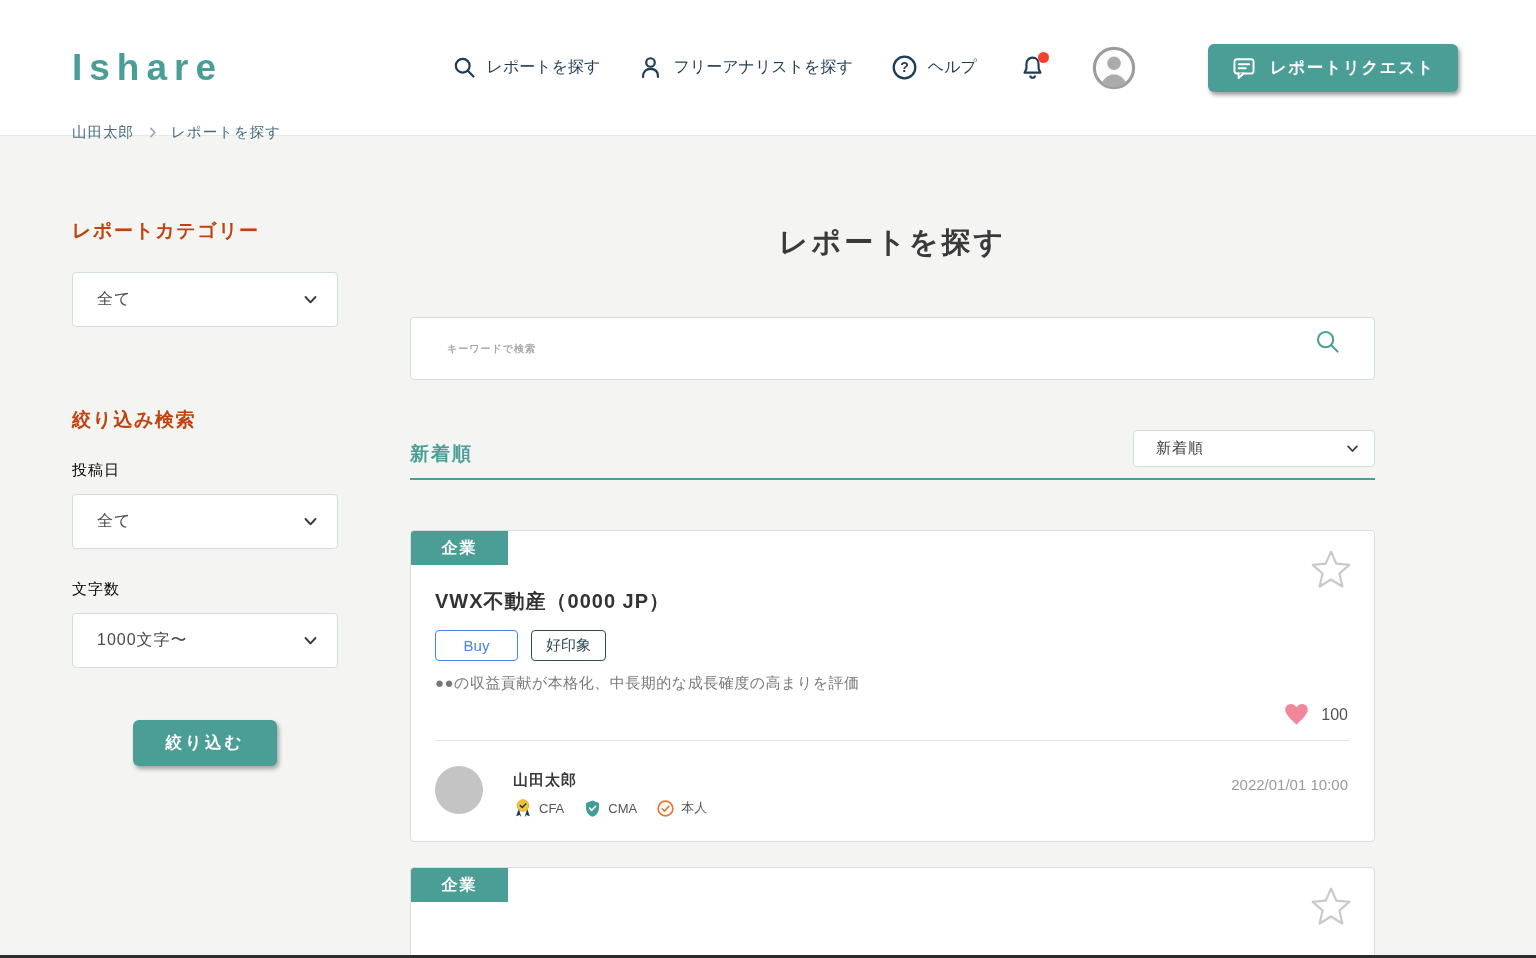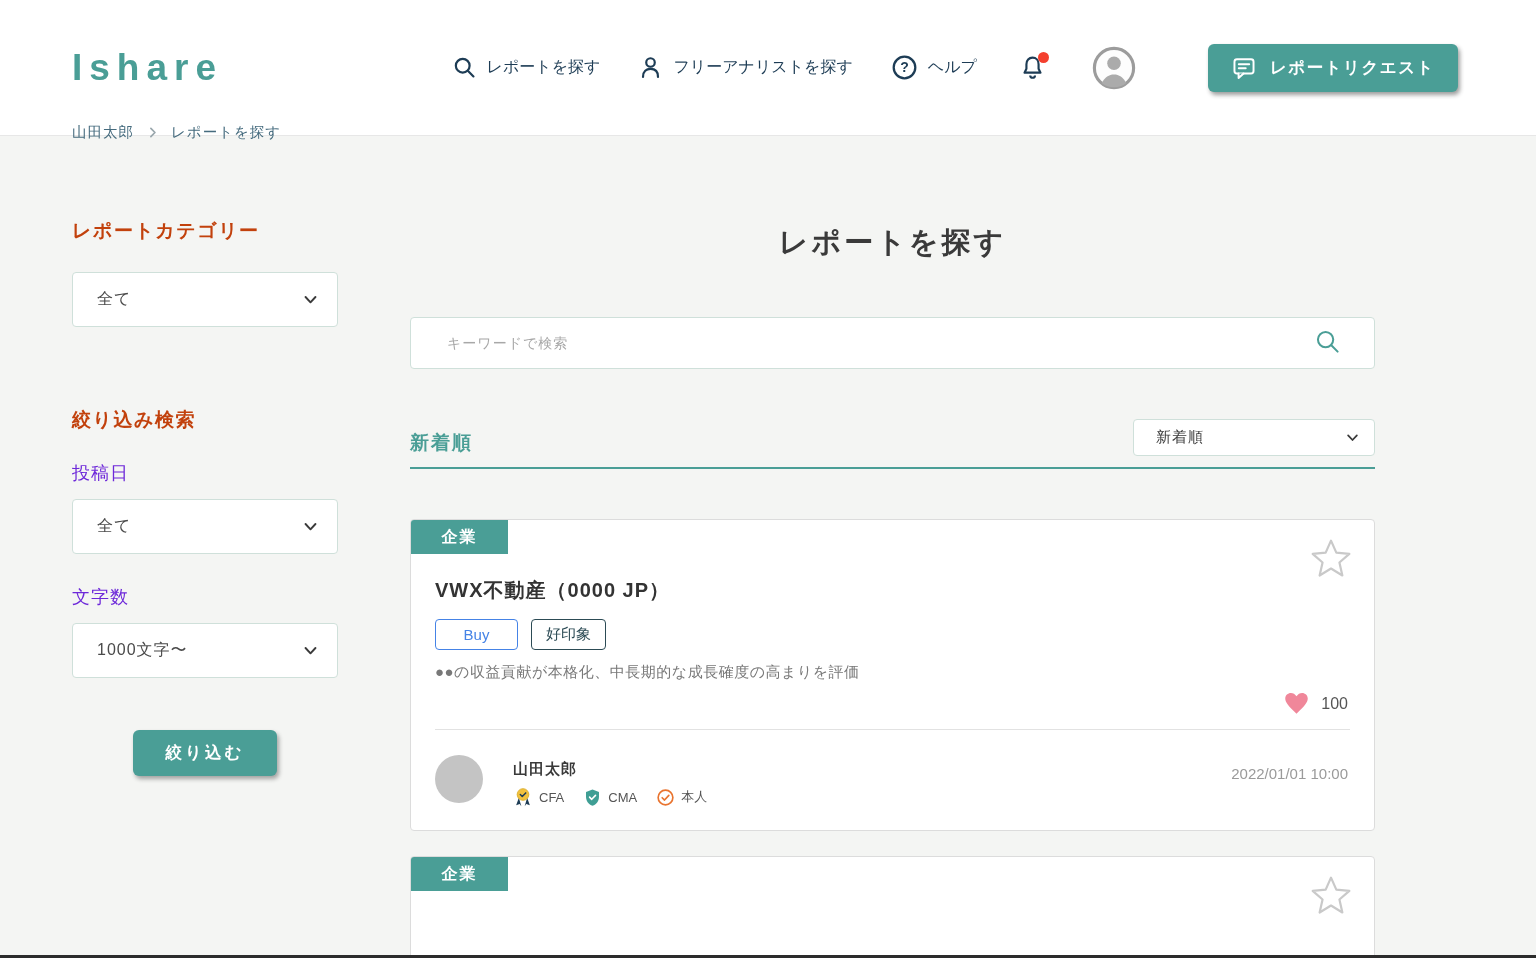--- a/index.html
+++ b/index.html
@@ -40,21 +40,21 @@
   .breadcrumb {
     position:absolute; top:123px; left:72px;
     display:flex; align-items:center; gap:12px;
     font-size:14.5px; color:#456b7e; letter-spacing:1px;
   }
   .crumb { cursor:pointer; }
 
   
   .sidebar { position:absolute; left:72px; top:218px; width:266px; }
   .side-h { font-size:19px; font-weight:bold; color:#c2410c; letter-spacing:1.5px; }
-  .side-label { font-size:18px; color:#6d28d9; letter-spacing:1px; }
+  .side-label { font-size:15px; color:#000000; letter-spacing:1px; }
   .selectbox {
     background:#fff; border:1px solid #cfe0da; border-radius:4px;
     height:55px; display:flex; align-items:center; justify-content:space-between;
     padding:0 18px 0 24px; font-size:16px; color:#4a4a4a; cursor:pointer; letter-spacing:1px;
   }
   .sb-cat   { margin-top:28px; }
   .h-refine { margin-top:80px; }
   .lbl-date { margin-top:28px; }
   .sb-date  { margin-top:14px; }
   .lbl-chars{ margin-top:31px; }
@@ -69,22 +69,22 @@
   
   .main { position:absolute; left:410px; top:210px; width:965px; }
   .page-title {
     text-align:center; font-size:29px; font-weight:bold; color:#3a3a3a; letter-spacing:3px;
     margin-top:13px;
   }
   .search-wrap {
     position:relative; margin-top:54px;
   }
   .search-input {
-    width:100%; height:52px; background:#fff; border:1px solid #cfe0da; border-radius:4px;
-    padding:0 60px 0 36px; font-family:inherit; font-size:14px; color:#3a3a3a; outline:none;
+    width:100%; height:63px; background:#fff; border:1px solid #cfe0da; border-radius:4px;
+    padding:0 60px 0 36px; font-family:inherit; font-size:10px; color:#3a3a3a; outline:none;font-weight:bold;
   }
   .search-input::placeholder { color:#a8a8a8; letter-spacing:1px; }
   .search-ic { position:absolute; right:34px; top:11px; cursor:pointer; }
 
   .sort-row {
     margin-top:50px; display:flex; align-items:flex-end; justify-content:space-between;
     border-bottom:2px solid #4a9e96; padding-bottom:11px;
   }
   .sort-tab { font-size:19px; font-weight:bold; color:#4a9e96; letter-spacing:2px; cursor:pointer; }
   .sort-select {

